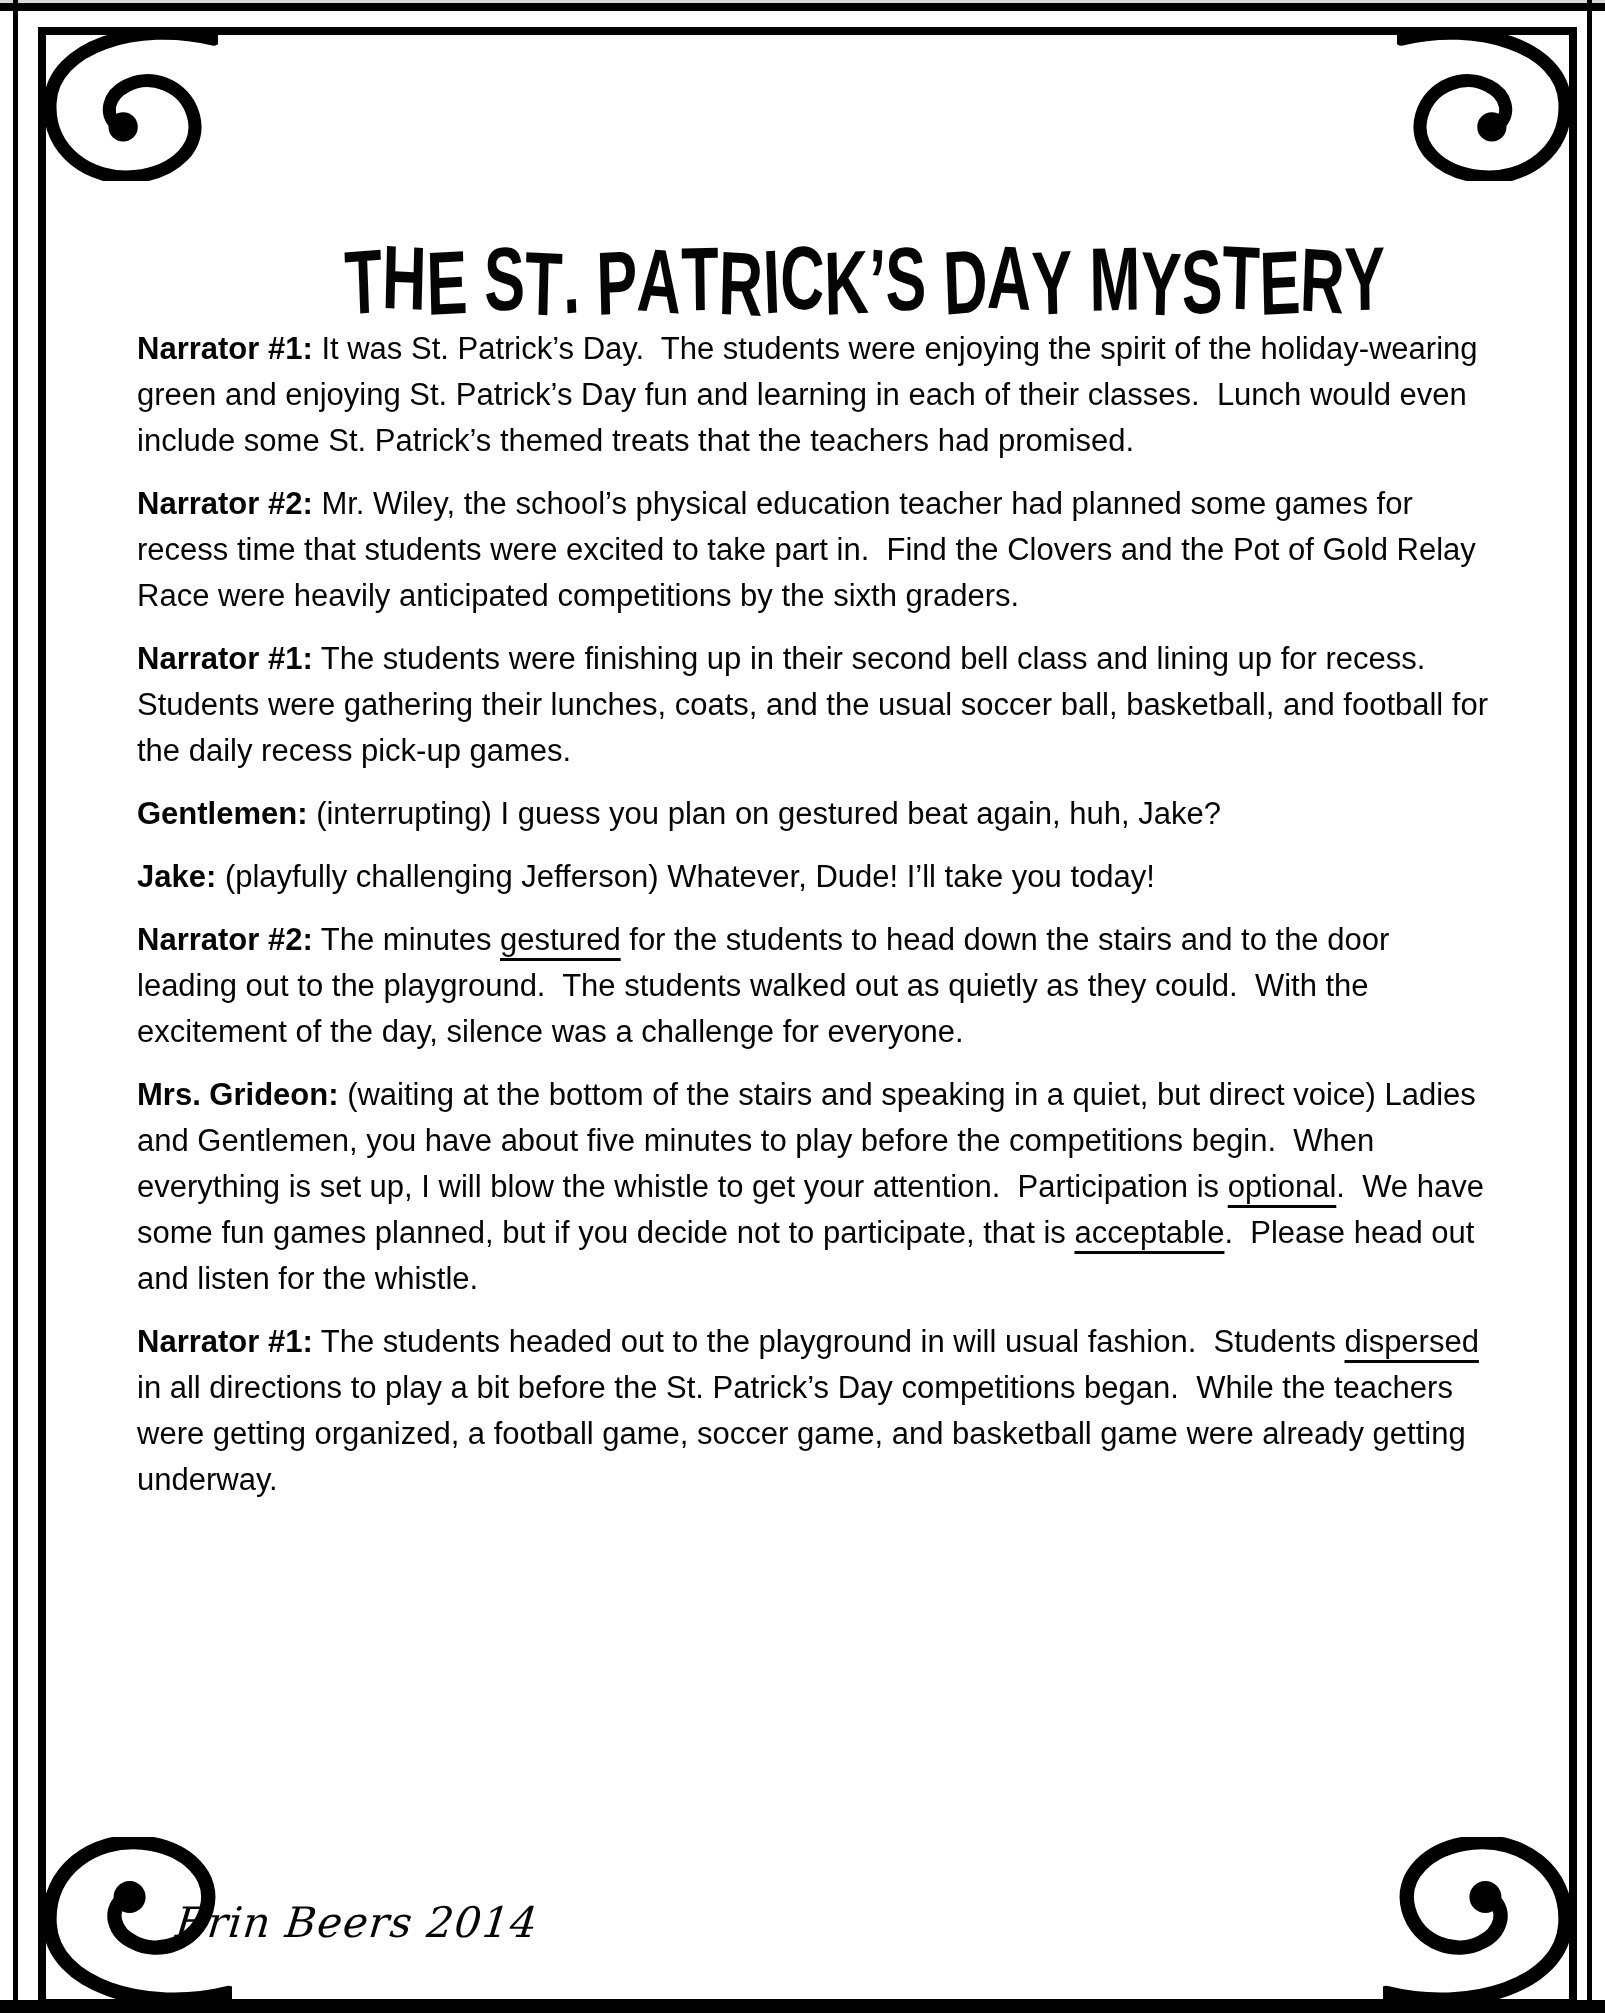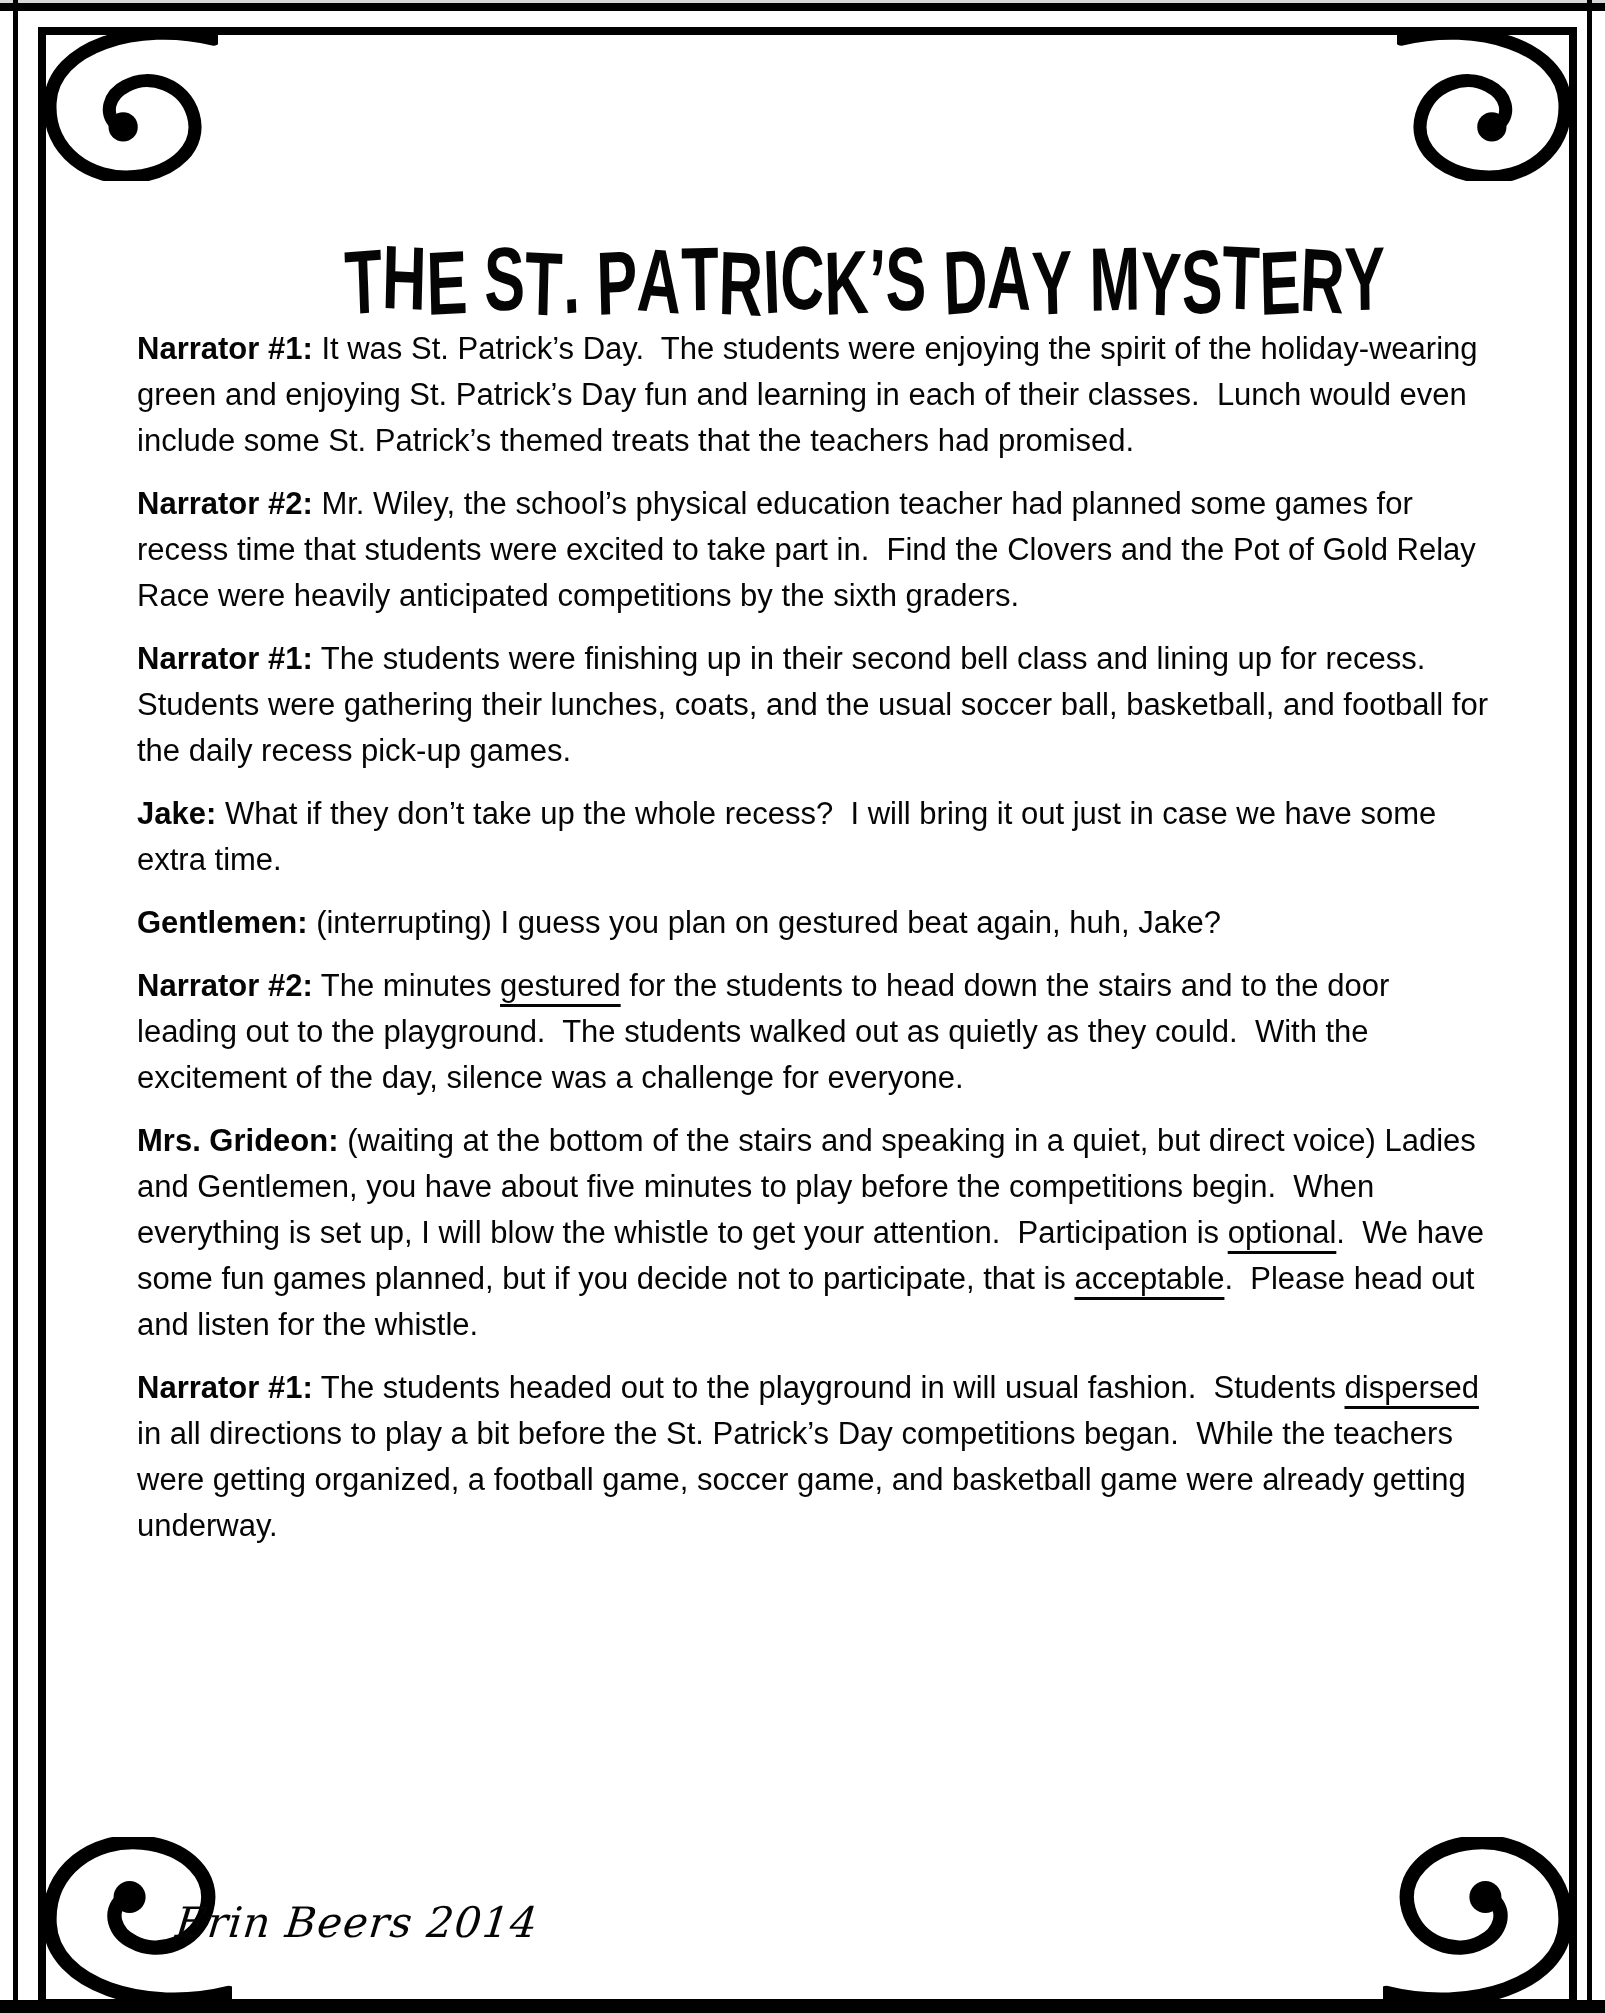--- a/index.html
+++ b/index.html
@@ -91,22 +91,22 @@
   </div>
 
   <h1 class="title">
     <span class="title-inner"><span style="transform: rotate(-3deg) translateY(1px);">T</span><span style="transform: rotate(2deg) translateY(-3px);">H</span><span style="transform: rotate(-2deg) translateY(2px);">E</span><span style="transform: rotate(3deg) translateY(0px);">&nbsp;</span><span style="transform: rotate(-1deg) translateY(-2px);">S</span><span style="transform: rotate(2deg) translateY(3px);">T</span><span style="transform: rotate(-3deg) translateY(1px);">.</span><span style="transform: rotate(2deg) translateY(-3px);">&nbsp;</span><span style="transform: rotate(-2deg) translateY(2px);">P</span><span style="transform: rotate(3deg) translateY(0px);">A</span><span style="transform: rotate(-1deg) translateY(-2px);">T</span><span style="transform: rotate(2deg) translateY(3px);">R</span><span style="transform: rotate(-3deg) translateY(1px);">I</span><span style="transform: rotate(2deg) translateY(-3px);">C</span><span style="transform: rotate(-2deg) translateY(2px);">K</span><span style="transform: rotate(3deg) translateY(0px);">’</span><span style="transform: rotate(-1deg) translateY(-2px);">S</span><span style="transform: rotate(2deg) translateY(3px);">&nbsp;</span><span style="transform: rotate(-3deg) translateY(1px);">D</span><span style="transform: rotate(2deg) translateY(-3px);">A</span><span style="transform: rotate(-2deg) translateY(2px);">Y</span><span style="transform: rotate(3deg) translateY(0px);">&nbsp;</span><span style="transform: rotate(-1deg) translateY(-2px);">M</span><span style="transform: rotate(2deg) translateY(3px);">Y</span><span style="transform: rotate(-3deg) translateY(1px);">S</span><span style="transform: rotate(2deg) translateY(-3px);">T</span><span style="transform: rotate(-2deg) translateY(2px);">E</span><span style="transform: rotate(3deg) translateY(0px);">R</span><span style="transform: rotate(-1deg) translateY(-2px);">Y</span></span>
   </h1>
 
   <div class="script-body">
       <p class="para"><strong>Narrator #1:</strong> <span>It was St. Patrick’s Day.  The students were enjoying the spirit of the holiday-wearing green and enjoying St. Patrick’s Day fun and learning in each of their classes.  Lunch would even include some St. Patrick’s themed treats that the teachers had promised.</span></p>
       <p class="para"><strong>Narrator #2:</strong> <span>Mr. Wiley, the school’s physical education teacher had planned some games for recess time that students were excited to take part in.  Find the Clovers and the Pot of Gold Relay Race were heavily anticipated competitions by the sixth graders.</span></p>
       <p class="para"><strong>Narrator #1:</strong> <span>The students were finishing up in their second bell class and lining up for recess.  Students were gathering their lunches, coats, and the usual soccer ball, basketball, and football for the daily recess pick-up games.</span></p>
-      <p class="para"><strong>Jake:</strong> <span>What if they don’t take up the whole recess?  I will bring it out just in case we have some extra time.</span></p>
       <p class="para"><strong>Gentlemen:</strong> <span>(interrupting) I guess you plan on gestured beat again, huh, Jake?</span></p>
+      <p class="para"><strong>Jake:</strong> <span>(playfully challenging Jefferson) Whatever, Dude! I’ll take you today!</span></p>
       <p class="para"><strong>Narrator #2:</strong> <span>The minutes </span><span class="u">gestured</span><span> for the students to head down the stairs and to the door leading out to the playground.  The students walked out as quietly as they could.  With the excitement of the day, silence was a challenge for everyone.</span></p>
       <p class="para"><strong>Mrs. Grideon:</strong> <span>(waiting at the bottom of the stairs and speaking in a quiet, but direct voice) Ladies and Gentlemen, you have about five minutes to play before the competitions begin.  When everything is set up, I will blow the whistle to get your attention.  Participation is </span><span class="u">optional</span><span>.  We have some fun games planned, but if you decide not to participate, that is </span><span class="u">acceptable</span><span>.  Please head out and listen for the whistle.</span></p>
       <p class="para"><strong>Narrator #1:</strong> <span>The students headed out to the playground in will usual fashion.  Students </span><span class="u">dispersed</span><span> in all directions to play a bit before the St. Patrick’s Day competitions began.  While the teachers were getting organized, a football game, soccer game, and basketball game were already getting underway.</span></p>
     </div>
 
   <div class="signature">Erin Beers 2014</div>
 
 </div>
 
 </body></html>

